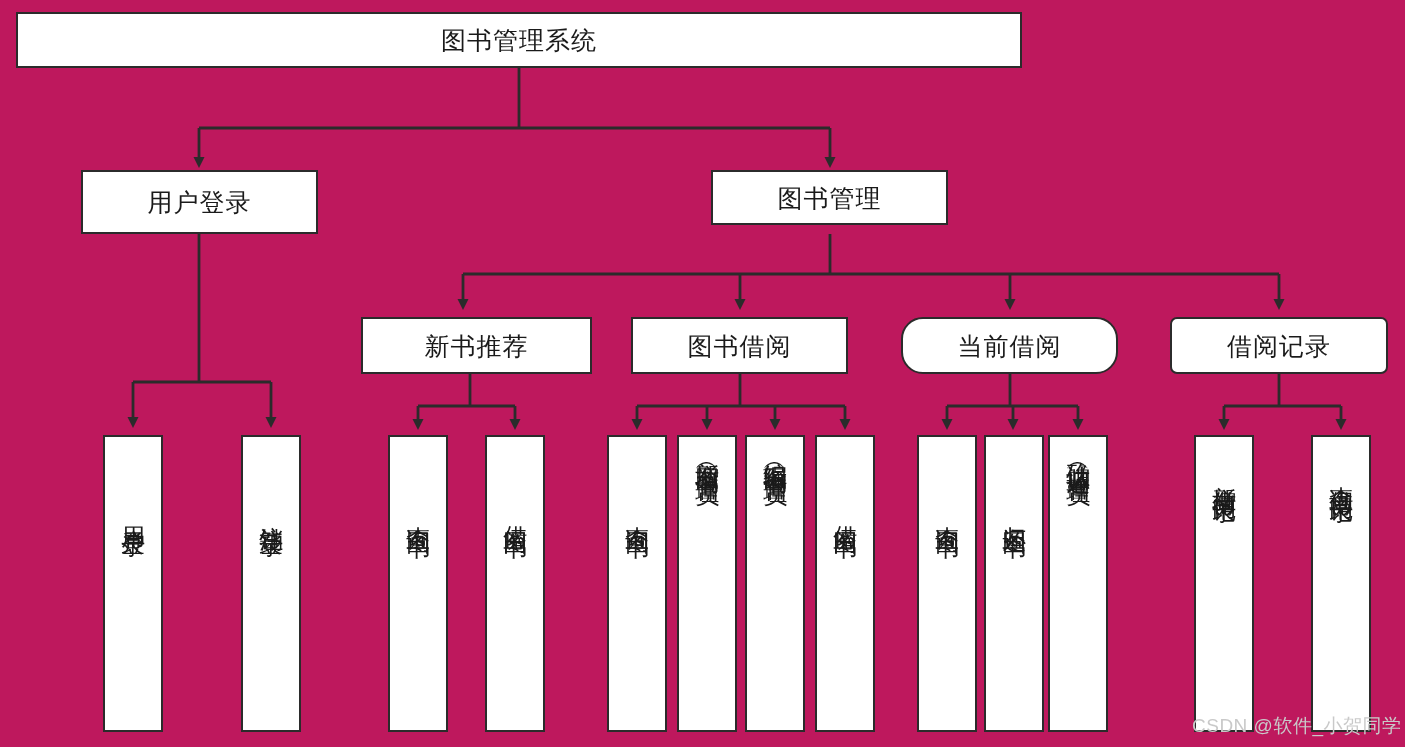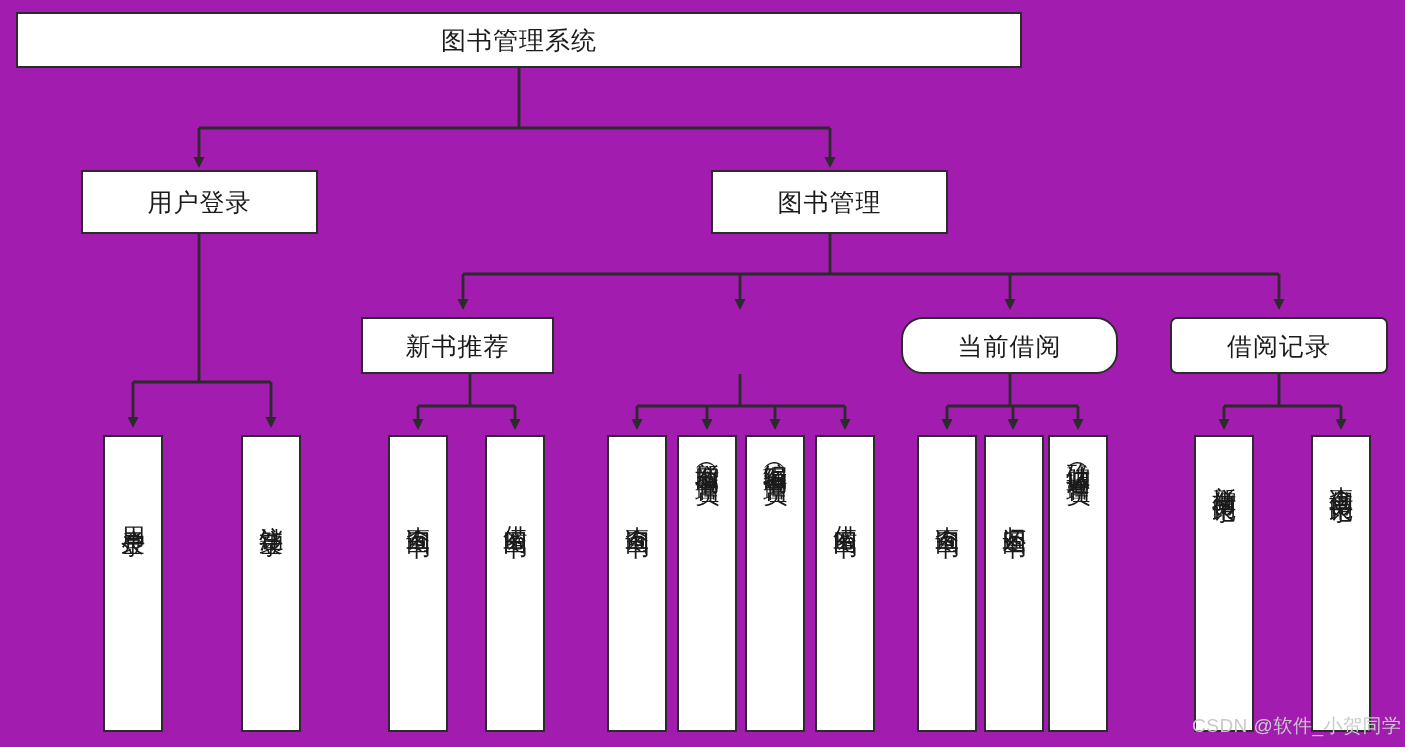--- a/index.html
+++ b/index.html
@@ -7,21 +7,21 @@
     padding: 0;
     background: #ffffff;
   }
   body {
     font-family: "Liberation Sans", "DejaVu Sans", sans-serif;
   }
   #canvas {
     position: relative;
     width: 1405px;
     height: 747px;
-    background: #a21caf;
+    background: #be185d;
     overflow: hidden;
   }
   svg.connectors {
     position: absolute;
     left: 0;
     top: 0;
     width: 1405px;
     height: 747px;
     pointer-events: none;
   }
@@ -129,28 +129,31 @@
   </svg>
 
   <div class="node node-h node-root" style="left:16px; top:12px; width:1006px; height:56px;">
     <span>图书管理系统</span>
   </div>
 
   <div class="node node-h" style="left:81px; top:170px; width:237px; height:64px;">
     <span>用户登录</span>
   </div>
 
-  <div class="node node-h" style="left:711px; top:170px; width:237px; height:64px;">
+  <div class="node node-h" style="left:711px; top:170px; width:237px; height:55px;">
     <span>图书管理</span>
   </div>
 
-  <div class="node node-h" style="left:361px; top:317px; width:193px; height:57px;">
+  <div class="node node-h" style="left:361px; top:317px; width:231px; height:57px;">
     <span>新书推荐</span>
   </div>
 
+  <div class="node node-h" style="left:631px; top:317px; width:217px; height:57px;">
+    <span>图书借阅</span>
+  </div>
 
   <div class="node node-h" style="left:901px; top:317px; width:217px; height:57px;border-radius:22px;">
     <span>当前借阅</span>
   </div>
 
   <div class="node node-h" style="left:1170px; top:317px; width:218px; height:57px;border-radius:7px;">
     <span>借阅记录</span>
   </div>
 
   <div class="node leaf leaf-pad" style="left:103px; top:435px; width:60px; height:297px;">

